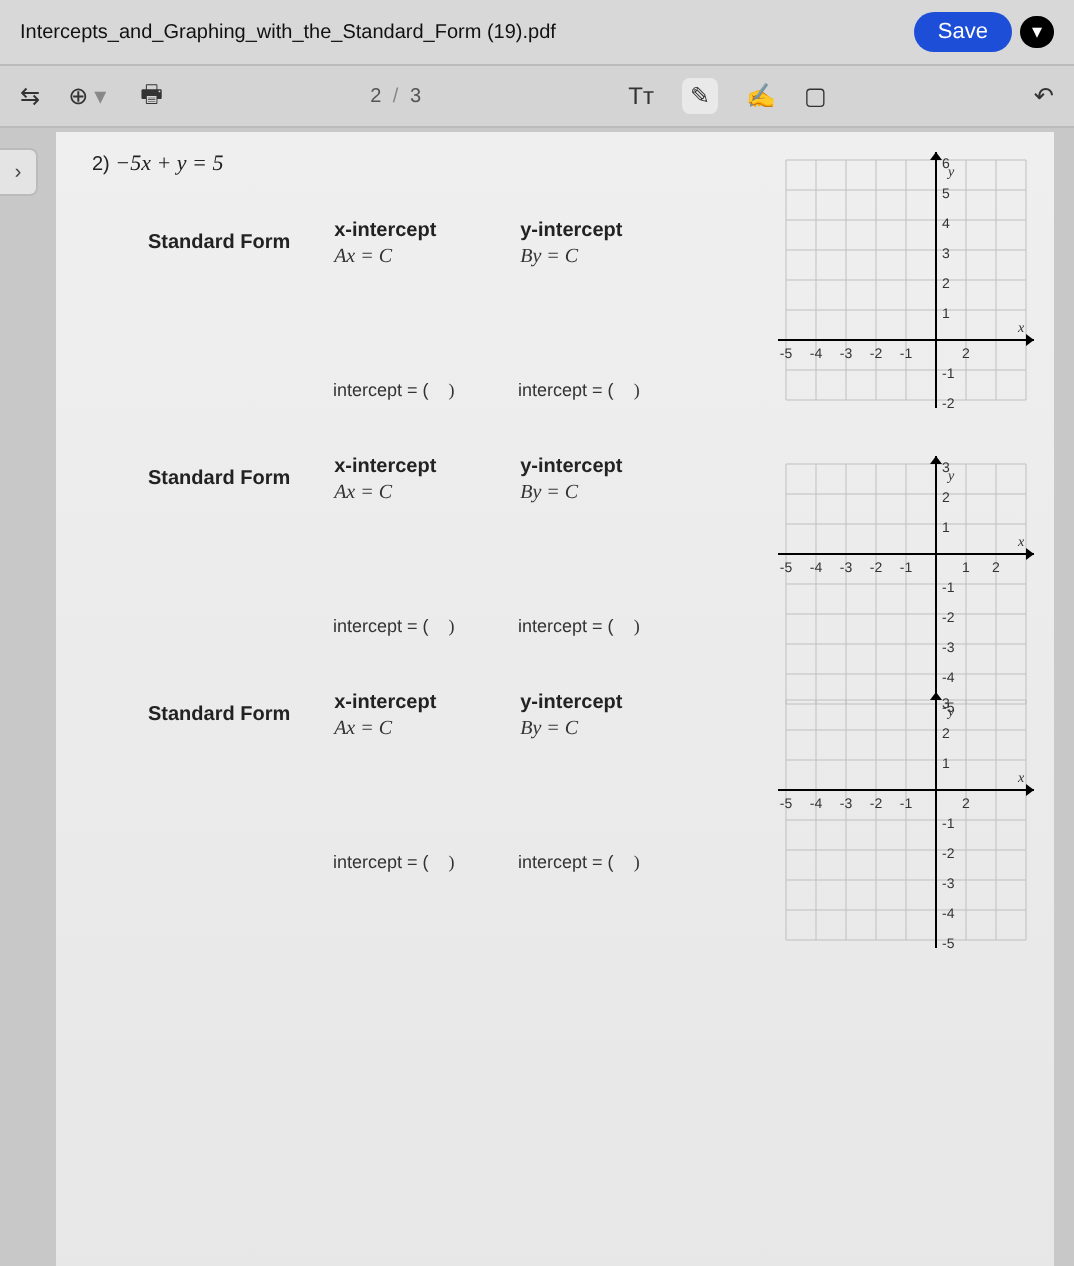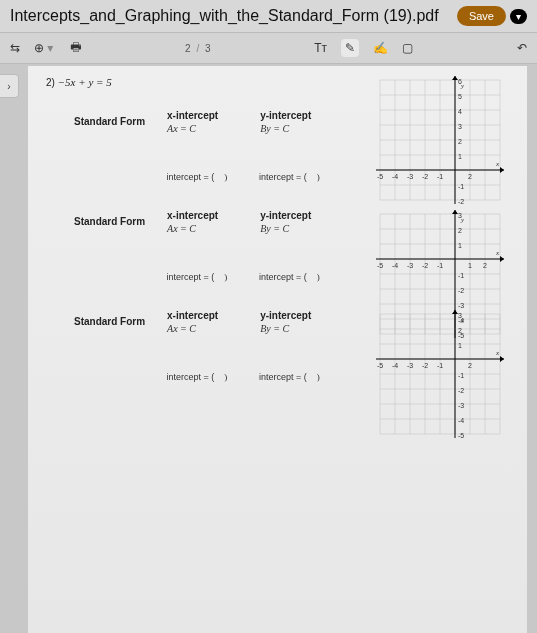--- a/index.html
+++ b/index.html
@@ -1,35 +1,35 @@
 <!DOCTYPE html>
 <html><head>
 <meta charset="utf-8">
 <style>
   html,body{margin:0;padding:0;font-family:Arial,Helvetica,sans-serif;background:#c8c8c8;width:537px;height:633px;overflow:hidden;font-size:11px;color:#222}
   .topbar{display:flex;align-items:center;height:32px;padding:0 10px;background:#d8d8d8;border-bottom:1px solid #bbb}
-  .title{flex:1;font-size:16px;color:#111}
-  .save-btn{background:#a16207;color:#fff;border-radius:14px;padding:4px 12px;font-size:11px;display:flex;align-items:center}
+  .title{flex:1;font-size:10px;color:#111}
+  .save-btn{background:#1d4ed8;color:#fff;border-radius:14px;padding:4px 12px;font-size:11px;display:flex;align-items:center}
   .save-drop{background:#000;color:#fff;border-radius:12px;padding:2px 6px;margin-left:4px;font-size:10px}
   .toolbar{display:flex;align-items:center;height:30px;padding:0 10px;background:#d4d4d4;border-bottom:1px solid #bbb;gap:14px}
   .toolbar .spacer{flex:1}
   .tb-item{font-size:12px;color:#333;display:flex;align-items:center}
   .tb-sep{color:#888;margin:0 3px}
   .page-ind{font-size:10px;color:#555}
   .active-tool{background:#e9e9e9;border-radius:4px;padding:2px 4px}
   .side-tab{position:absolute;left:0;top:74px;width:18px;height:22px;background:#e4e4e4;border:1px solid #bbb;border-left:none;border-radius:0 4px 4px 0;display:flex;align-items:center;justify-content:center;font-size:10px;color:#444}
-  .sheet{position:absolute;left:28px;top:66px;right:10px;bottom:0;background:linear-gradient(180deg,#efefef,#e7e7e7);padding:10px 21px 0 18px;overflow:hidden}
+  .sheet{position:absolute;left:28px;top:66px;right:10px;bottom:0;background:linear-gradient(180deg,#efefef,#e7e7e7);padding:10px 8px 0 18px;overflow:hidden}
   .problem{position:relative;margin-bottom:28px}
   .pnum{font-size:10px;color:#222}
   .eq{font-family:'Times New Roman',serif;font-style:italic;font-size:11px}
   .sf-label{font-weight:bold;font-size:10px;margin-top:6px;display:inline-block}
   .col-head{font-weight:bold;font-size:10px;}
   .blk{display:inline-block;vertical-align:top}
   .axc{font-family:Liberation Serif, serif;font-style:italic;font-size:10px;color:#333;margin-top:2px}
-  .interc{font-size:9px;color:#333;margin-top:38px}
+  .interc{font-size:9px;color:#333;margin-top:56px}
   .paren{font-family:serif}
   .grid{position:absolute;right:0;top:0}
   svg{display:block}
   .gl{stroke:#bfbfbf;stroke-width:0.5}
   .ax{stroke:#000;stroke-width:1}
   .tick{font-size:7px;fill:#333;font-family:Arial}
   .axlbl{font-size:7px;fill:#333;font-style:italic;font-family:'Times New Roman',serif}
   .row1{margin-top:22px}
   .cols{margin-left:28px}
 </style>

